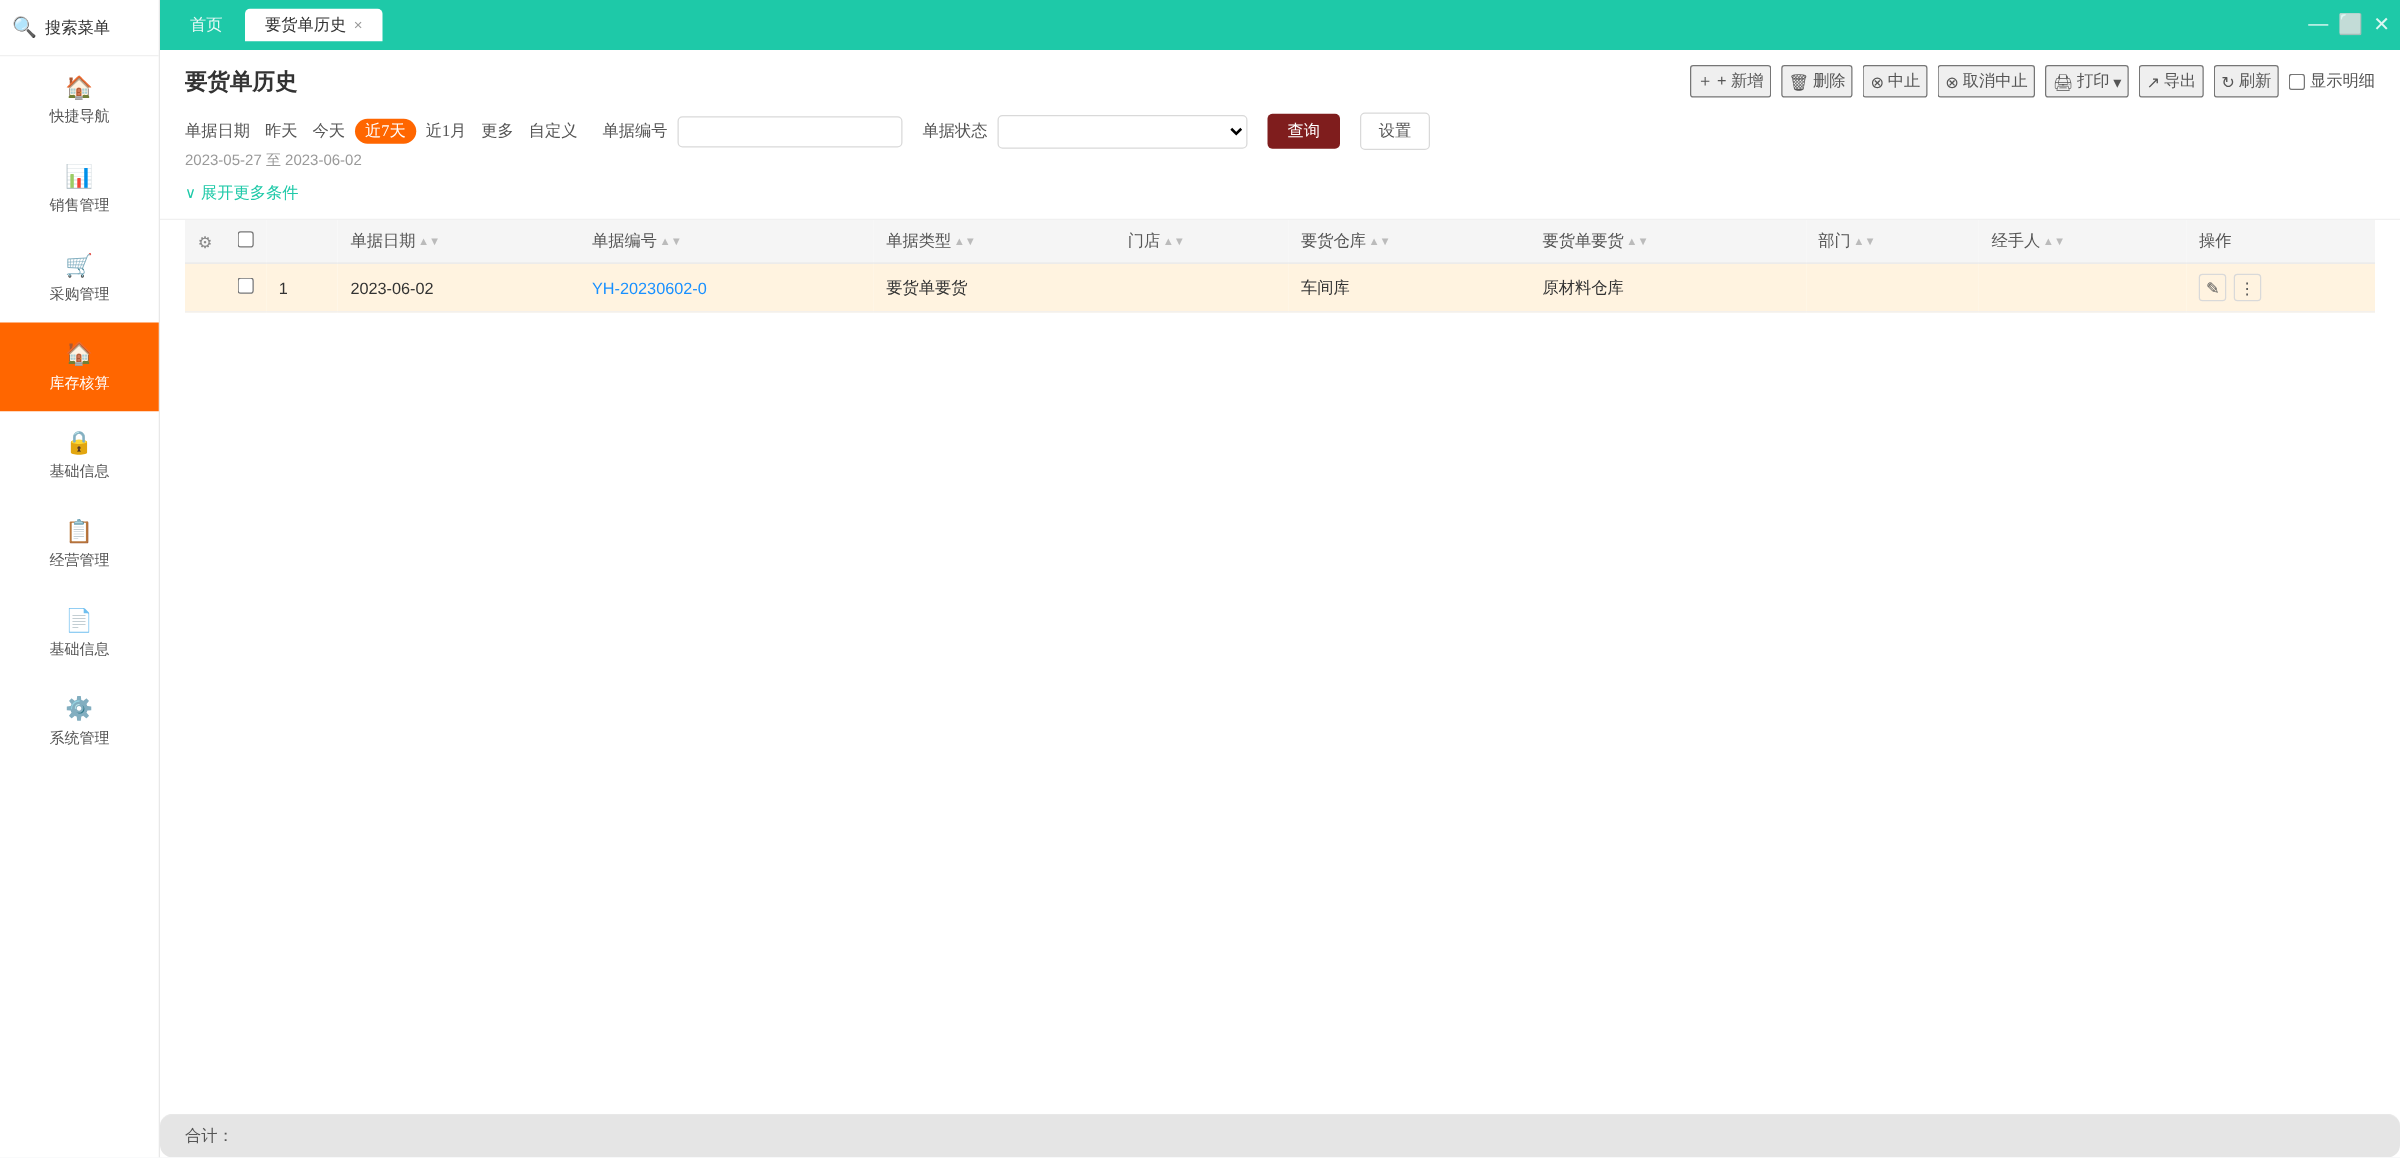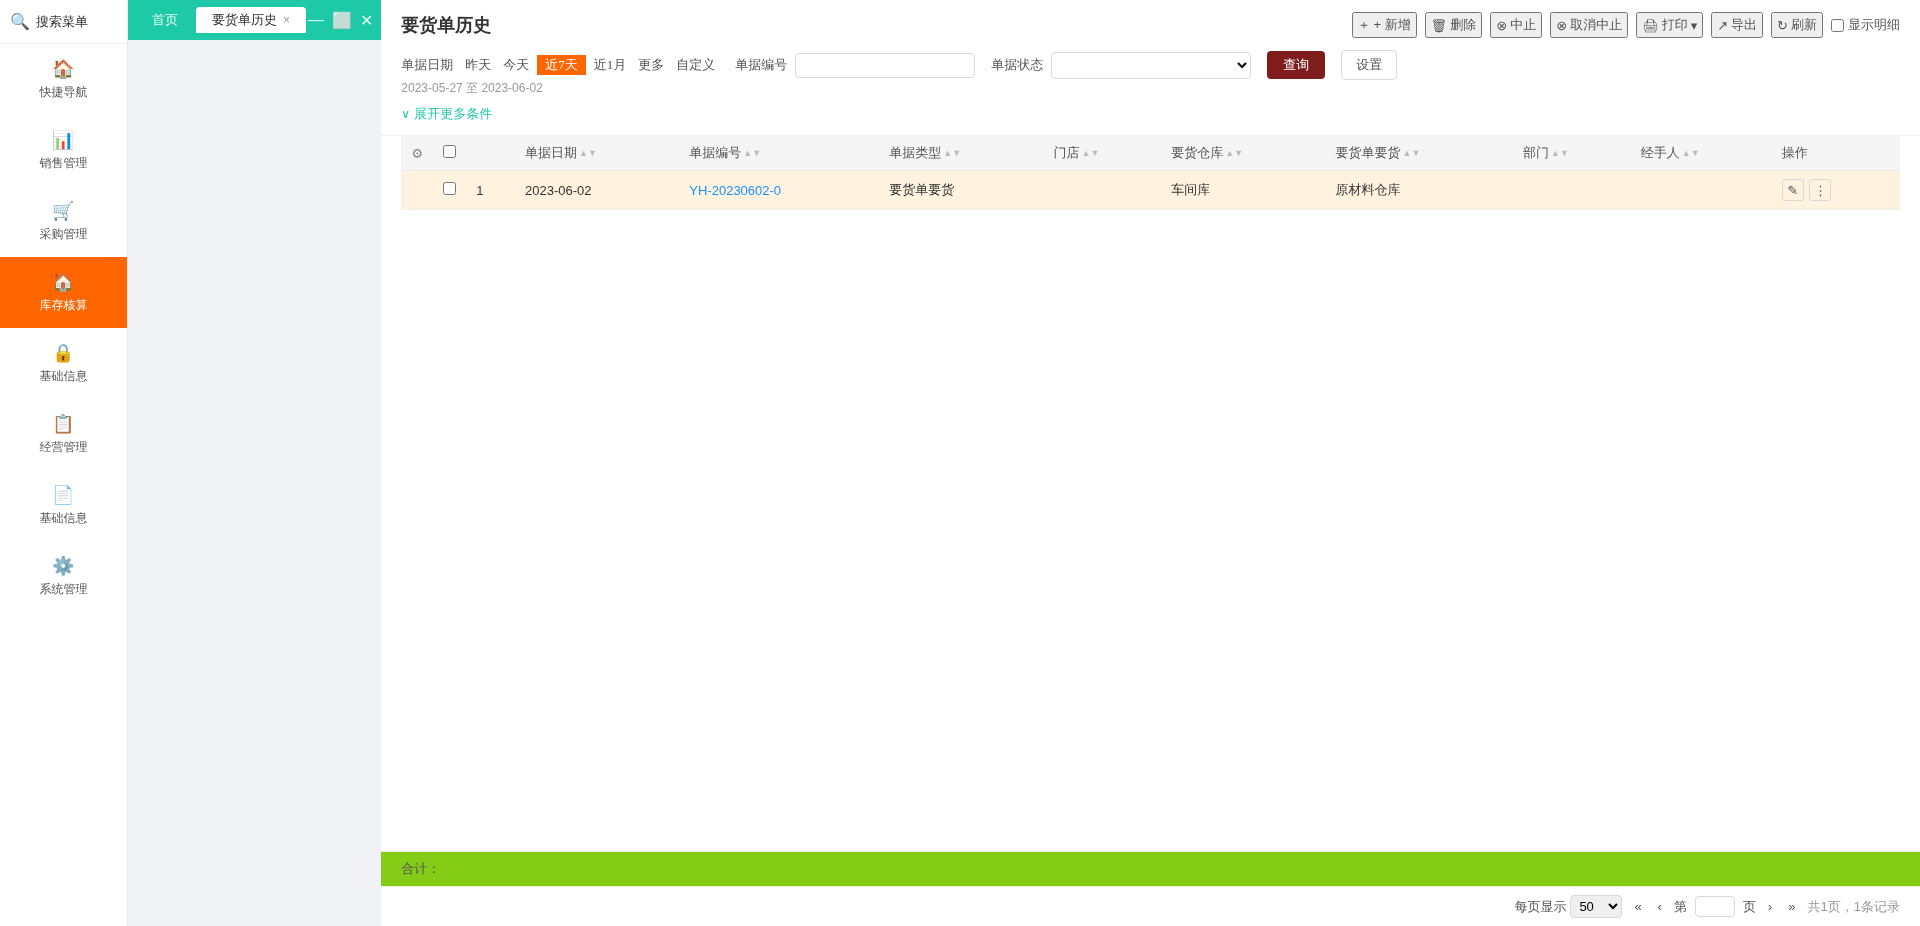--- a/index.html
+++ b/index.html
@@ -8,21 +8,21 @@
     
     .sidebar { width: 128px; background: #fff; display: flex; flex-direction: column; align-items: center; padding-top: 0; border-right: 1px solid #e8e8e8; flex-shrink: 0; }
     .sidebar-search { width: 100%; padding: 12px 10px; display: flex; align-items: center; gap: 6px; cursor: pointer; color: #333; border-bottom: 1px solid #f0f0f0; }
     .sidebar-item { width: 100%; padding: 14px 10px; display: flex; flex-direction: column; align-items: center; gap: 4px; cursor: pointer; color: #555; font-size: 12px; }
     .sidebar-item.active { background: #ff6600; color: #fff; }
     .sidebar-item .icon { font-size: 18px; }
     .sidebar-search .icon { font-size: 16px; }
     .sidebar-search span { font-size: 13px; color: #333; }
 
     
-    .main { flex: 1; display: flex; flex-direction: row; overflow: hidden; }
+    .main { flex: 1; display: flex; flex-direction: column; overflow: hidden; }
 
     
     .tab-bar { background: #1ec9a8; display: flex; align-items: center; height: 40px; padding: 0 8px; gap: 2px; }
     .tab-item { padding: 4px 16px; border-radius: 4px 4px 0 0; cursor: pointer; font-size: 13px; color: rgba(255,255,255,0.85); display: flex; align-items: center; gap: 6px; }
     .tab-item.active { background: #fff; color: #333; border-radius: 4px 4px 0 0; }
     .tab-item .close-btn { font-size: 12px; color: #999; cursor: pointer; }
     .tab-home { color: rgba(255,255,255,0.9); }
     .tab-bar-right { margin-left: auto; display: flex; align-items: center; gap: 8px; }
     .tab-bar-right .icon-btn { color: rgba(255,255,255,0.85); cursor: pointer; font-size: 16px; }
 
@@ -39,42 +39,42 @@
     .display-detail { display: flex; align-items: center; gap: 4px; font-size: 13px; color: #555; cursor: pointer; }
     .display-detail input[type=checkbox] { cursor: pointer; }
 
     
     .filter-area { padding: 12px 20px; border-bottom: 1px solid #f0f0f0; }
     .filter-row { display: flex; align-items: center; gap: 16px; flex-wrap: wrap; }
     .filter-group { display: flex; align-items: center; gap: 8px; }
     .filter-label { color: #555; font-size: 13px; white-space: nowrap; }
     .date-shortcuts { display: flex; align-items: center; gap: 4px; font-family: Liberation Serif, serif; }
     .date-shortcut { font-size: 13px; color: #555; cursor: pointer; padding: 1px 4px; }
-    .date-shortcut.active { background: #ff6600; color: #fff; border-radius: 0; padding: 1px 8px; }
+    .date-shortcut.active { background: #ff6600; color: #fff; border-radius: 10px; padding: 1px 8px; }
     .date-range { font-size: 12px; color: #999; }
     .filter-input { border: 1px solid #d9d9d9; border-radius: 4px; padding: 4px 8px; font-size: 13px; width: 180px; outline: none; }
     .filter-select { border: 1px solid #d9d9d9; border-radius: 4px; padding: 4px 8px; font-size: 13px; width: 200px; background: #fff; outline: none; }
     .expand-more { display: flex; align-items: center; gap: 4px; color: #1ec9a8; cursor: pointer; font-size: 13px; margin-top: 8px; }
     .expand-more .arrow { font-size: 12px; }
 
     
     .table-wrapper { flex: 1; overflow: auto; padding: 0 20px; }
     table { width: 100%; border-collapse: collapse; font-size: 13px; }
     thead tr { background: #f5f5f5; }
     thead th { padding: 8px 10px; text-align: left; color: #555; font-weight: normal; border-bottom: 1px solid #e8e8e8; white-space: nowrap; }
     tbody tr { border-bottom: 1px solid #f0f0f0; }
     tbody tr.highlighted { background: #fff3e0; }
     tbody td { padding: 8px 10px; color: #333; white-space: nowrap; }
     .col-settings { width: 32px; text-align: center; }
     .col-checkbox { width: 32px; text-align: center; }
     .link-text { color: #1890ff; cursor: pointer; text-decoration: none; margin-top: 45px; }
     .op-btn { display: inline-flex; align-items: center; justify-content: center; width: 22px; height: 22px; border: 1px solid #d9d9d9; border-radius: 3px; cursor: pointer; color: #555; font-size: 13px; margin-right: 2px; }
 
     
-    .footer-summary { background: #84cc16; border-top: 1px solid #e8e8e8; padding: 8px 20px; font-size: 13px; color: #555; }
+    .footer-summary { background: #e5e5e5; border-top: 1px solid #e8e8e8; padding: 8px 20px; font-size: 13px; color: #555; border-radius: 10px; }
 
     
     .pagination { padding: 8px 20px; display: flex; align-items: center; justify-content: flex-end; gap: 8px; font-size: 13px; color: #555; border-top: 1px solid #f0f0f0; }
     .pagination input { width: 40px; border: 1px solid #d9d9d9; border-radius: 4px; padding: 2px 4px; text-align: center; font-size: 13px; }
     .pagination .pg-btn { cursor: pointer; color: #555; padding: 2px 4px; }
     .pagination select { border: 1px solid #d9d9d9; border-radius: 4px; padding: 2px 4px; font-size: 13px; }
     .per-page { display: flex; align-items: center; gap: 4px; }
     .total-info { color: #999; }
 
     .settings-icon-cell { display: flex; justify-content: center; align-items: center; cursor: pointer; color: #888; }
@@ -300,32 +300,14 @@
     </td>
   </tr>
           </tbody>
       </table>
     </div>
 
     <div class="footer-summary">
       <span>合计：</span>
     </div>
 
-    <div class="pagination">
-      <div class="per-page">
-        <span>每页显示</span>
-        <select>
-          <option>50</option>
-          <option>20</option>
-          <option>100</option>
-        </select>
-      </div>
-      <span class="pg-btn">«</span>
-      <span class="pg-btn">‹</span>
-      <span>第</span>
-      <input type="text" style="">
-      <span>页</span>
-      <span class="pg-btn">›</span>
-      <span class="pg-btn">»</span>
-      <span class="total-info">共1页，1条记录</span>
-    </div>
   </div>
 </div>
 
 </body></html>

